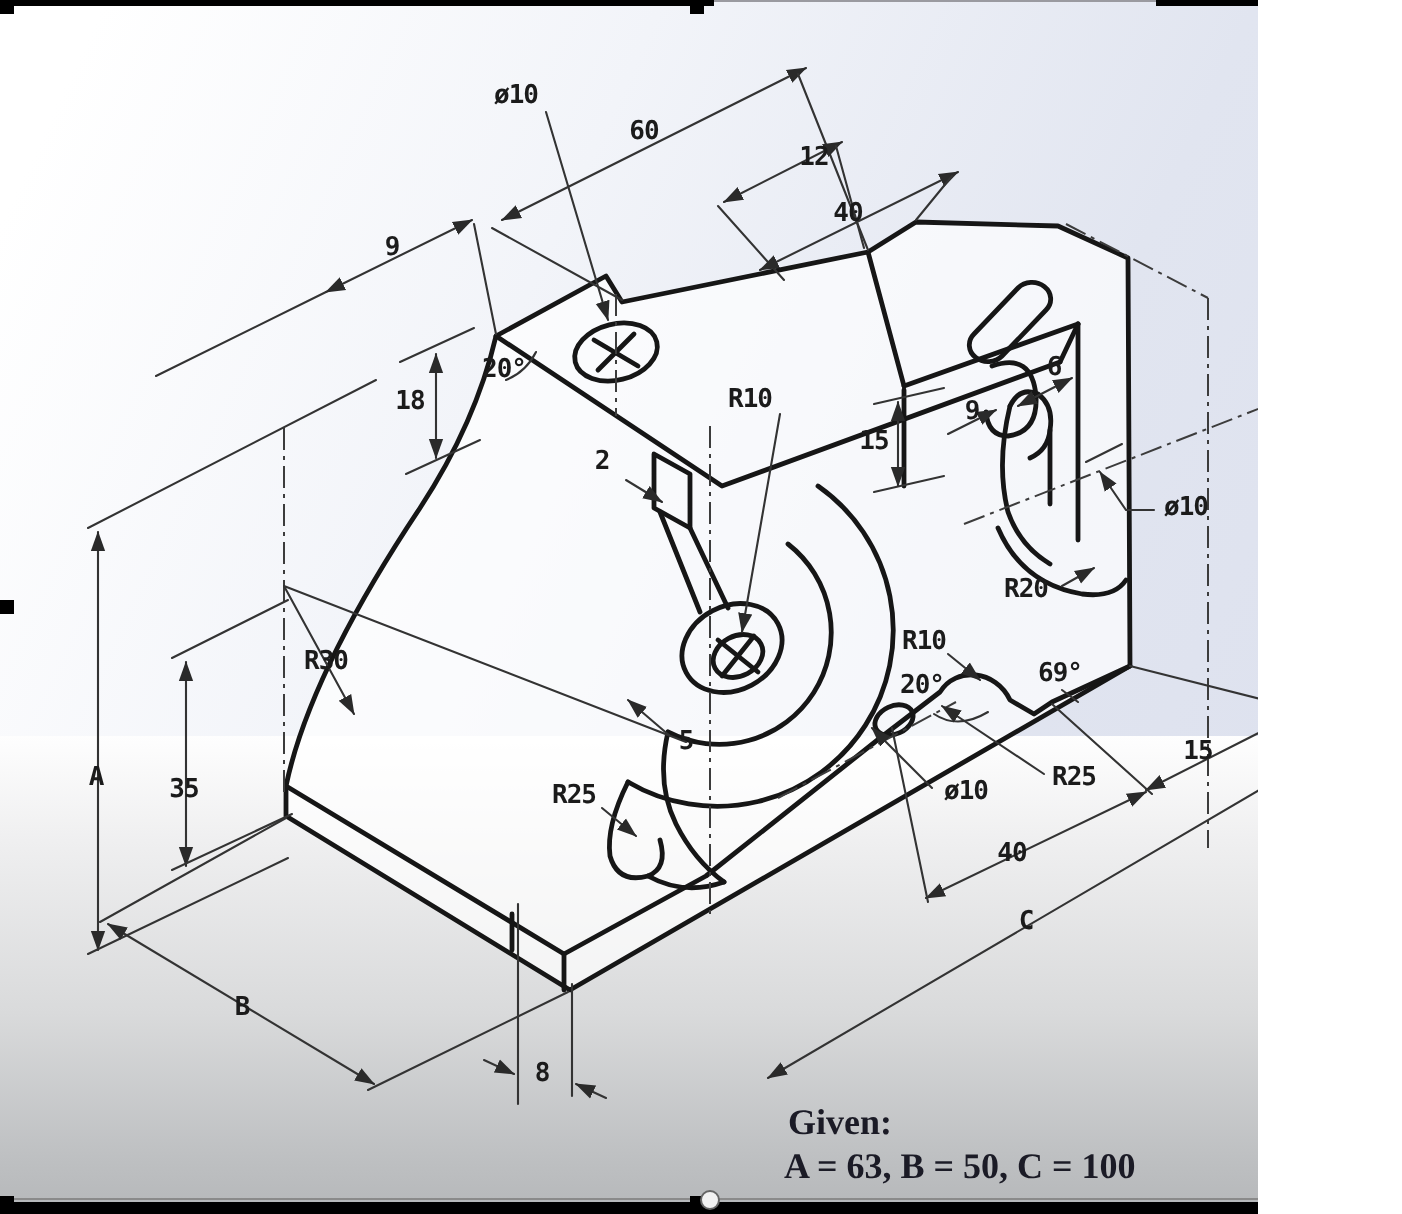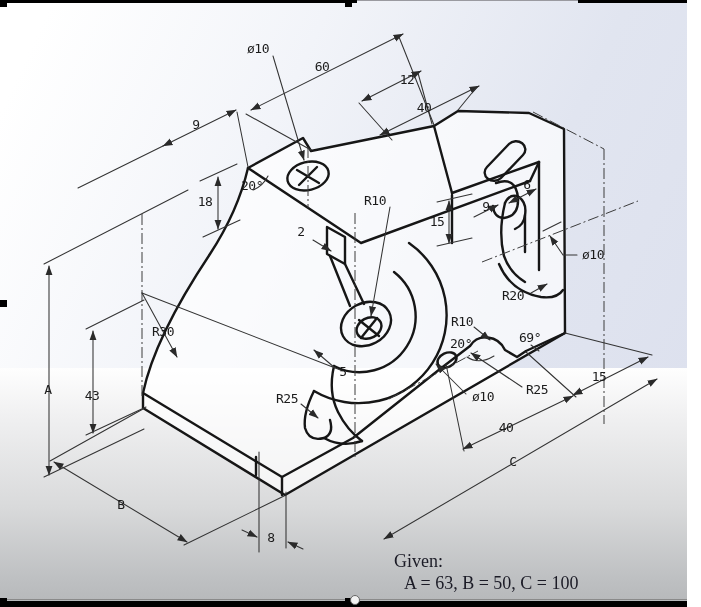--- a/index.html
+++ b/index.html
@@ -1,17 +1,17 @@
 <!DOCTYPE html>
 <html><head>
 <meta charset="utf-8">
 <style>
   html,body{margin:0;padding:0;background:#fff;}
-  #stage{position:relative;width:687px;height:607px;overflow:hidden;
-         font-family:"Liberation Sans",sans-serif;background:#fff;}
+  #stage{position:relative;width:629px;height:607px;overflow:hidden;
+         font-family:"Liberation Sans",sans-serif;background:#fff;font-weight:bold;}
   
   .bg-top{position:absolute;left:0;top:0;width:701px;height:368px;
     background:linear-gradient(115deg,#ffffff 6%,#f2f4f9 38%,#e1e5f0 72%,#dde1ee 100%);}
   .bg-bottom{position:absolute;left:0;top:368px;width:701px;height:239px;
     background:linear-gradient(180deg,#fefefe 0%,#efeff0 22%,#d9dadb 58%,#bec0c2 88%,#b5b7b9 100%);}
   svg.draw{position:absolute;left:0;top:0;}
   .e{fill:none;stroke:#161616;stroke-width:2.4;stroke-linecap:round;stroke-linejoin:round;}
   .sil{fill:rgba(255,255,255,0.68);stroke:#161616;stroke-width:2.4;stroke-linejoin:round;}
   .d{fill:none;stroke:#333333;stroke-width:1.05;stroke-linecap:round;}
   .c{fill:none;stroke:#3c3c3c;stroke-width:1;stroke-dasharray:11 3 2 3;}
@@ -155,33 +155,33 @@
   <span class="lbl" style="left:437px;top:221px">15</span>
   <span class="lbl" style="left:486px;top:206px">9</span>
   <span class="lbl" style="left:527px;top:184px">6</span>
   <span class="lbl" style="left:593px;top:254px">ø10</span>
   <span class="lbl" style="left:513px;top:295px">R20</span>
   <span class="lbl" style="left:462px;top:321px">R10</span>
   <span class="lbl" style="left:461px;top:343px">20°</span>
   <span class="lbl" style="left:530px;top:337px">69°</span>
   <span class="lbl" style="left:599px;top:376px">15</span>
   <span class="lbl" style="left:163px;top:331px">R30</span>
-  <span class="lbl" style="left:92px;top:395px">43</span>
+  <span class="lbl" style="left:92px;top:395px">35</span>
   <span class="lbl" style="left:48px;top:389px">A</span>
   <span class="lbl" style="left:343px;top:371px">5</span>
   <span class="lbl" style="left:287px;top:398px">R25</span>
   <span class="lbl" style="left:483px;top:396px">ø10</span>
   <span class="lbl" style="left:537px;top:389px">R25</span>
   <span class="lbl" style="left:506px;top:427px">40</span>
   <span class="lbl" style="left:513px;top:461px">C</span>
   <span class="lbl" style="left:121px;top:504px">B</span>
   <span class="lbl" style="left:271px;top:537px">8</span>
 
   <span class="caption" style="left:354px;top:551px">Given:</span>
-  <span class="caption" style="left:364px;top:573px">A = 63, B = 50, C = 100</span>
+  <span class="caption" style="left:352px;top:573px">A = 63, B = 50, C = 100</span>
 
   <div class="bar" style="left:0;top:0;width:357px;height:3px"></div>
   <div class="bar" style="left:357px;top:0;width:221px;height:1px;background:#9a9aa0"></div>
   <div class="bar" style="left:578px;top:0;width:123px;height:3px"></div>
   <div class="bar" style="left:697px;top:0;width:3px;height:607px"></div>
   <div class="bar" style="left:693px;top:0;width:1px;height:607px;background:#44444a"></div>
   <div class="bar" style="left:0;top:599px;width:701px;height:1px;background:#8a8a8a"></div>
   <div class="bar" style="left:0;top:601px;width:701px;height:6px"></div>
 
   <div class="hnd" style="left:0;top:0"></div>

